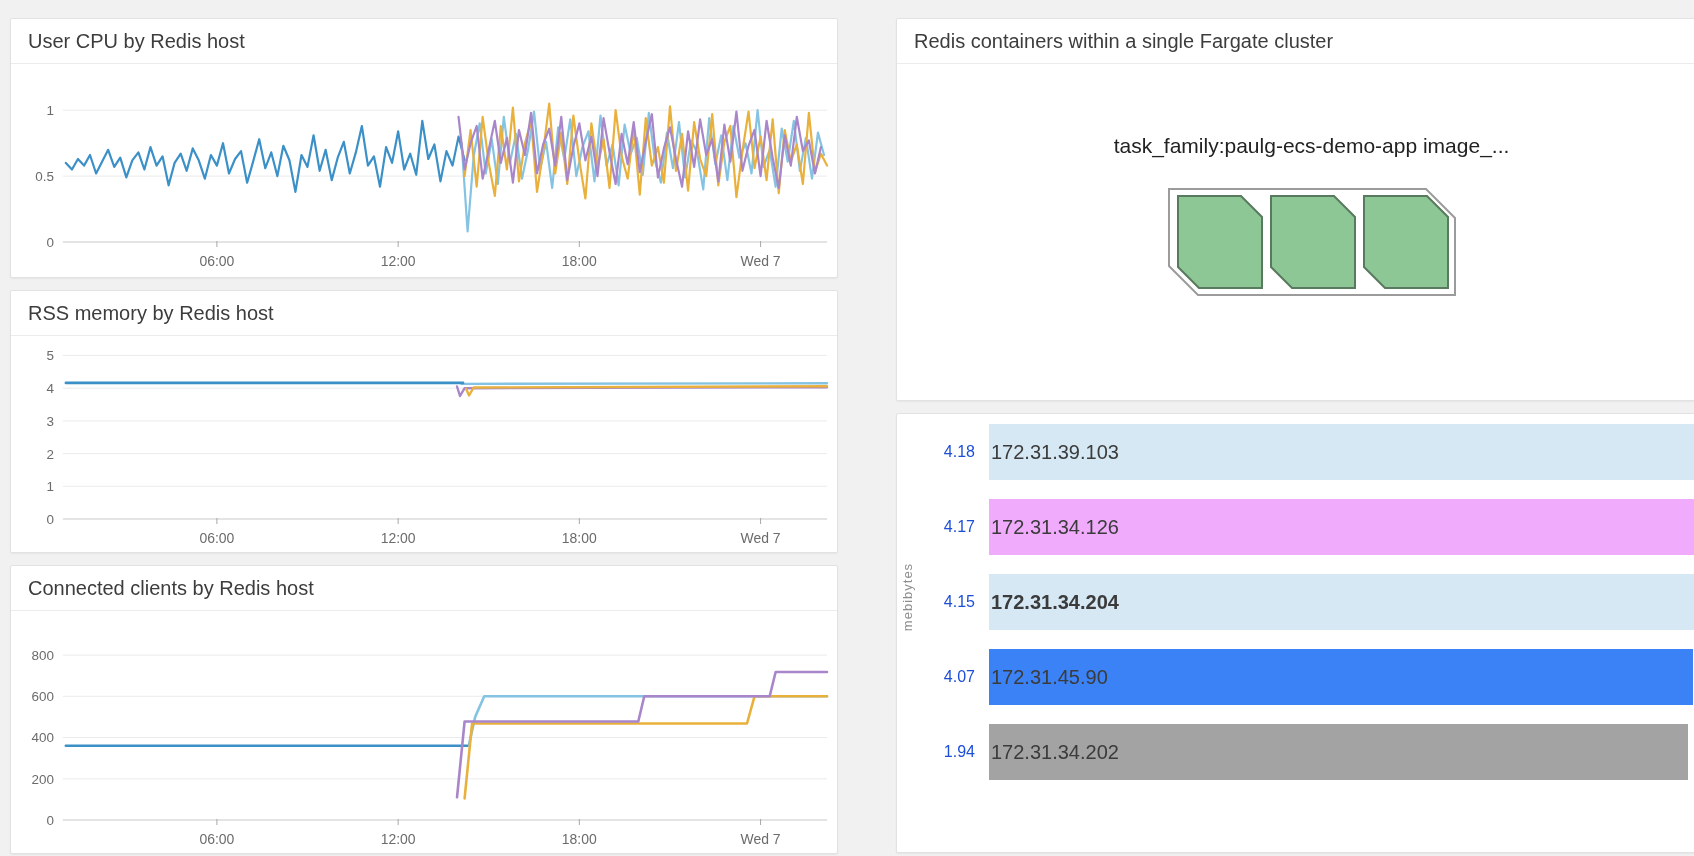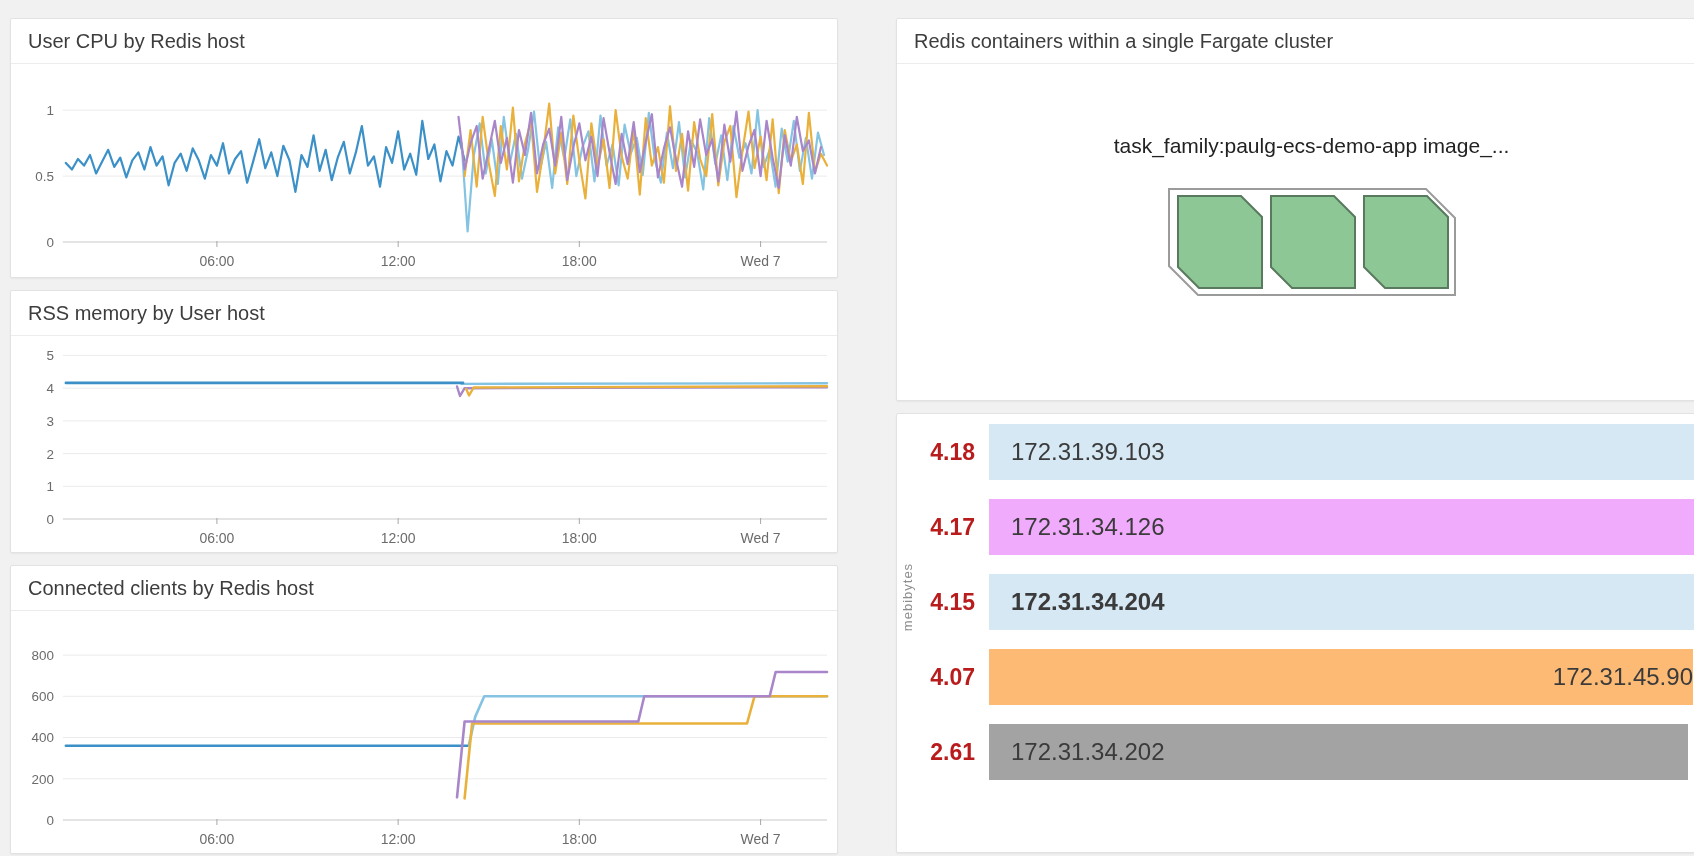--- a/index.html
+++ b/index.html
@@ -37,24 +37,24 @@
   .fargate-svg{margin-top:26px}
 
   
   .toplist-body{position:relative;padding:10px 14px 0 24px}
   .t-unit{
     position:absolute;left:3px;top:50%;
     writing-mode:vertical-rl;transform:translateY(-50%) rotate(180deg);
     font-size:13px;color:#8e8e8e;letter-spacing:1px;
   }
   .t-row{display:flex;align-items:center;margin-bottom:19px}
-  .t-val{flex:none;width:54px;text-align:right;font-weight:bold;font-size:23px;color:#b91c1c}
+  .t-val{flex:none;width:54px;text-align:right;font-weight:normal;font-size:16px;color:#1d4ed8}
   .t-barzone{flex:1;margin-left:14px}
   .t-bar{height:56px;display:flex;align-items:center}
-  .t-ip{font-size:24px;color:#3b3b3b;padding-left:22px;white-space:nowrap}
+  .t-ip{font-size:20px;color:#3b3b3b;padding-left:2px;white-space:nowrap}
   .scroll-hint{position:absolute;top:1px;right:4px;width:18px;height:3px;background:#e0e0e0;border-radius:2px}
 </style>
 </head>
 <body>
 
 <div>
 
   <div class="col col-left">
     <section class="panel p-cpu">
       <header class="panel-title">User CPU by Redis host</header>
@@ -74,21 +74,21 @@
           <line x1="751.4" x2="751.4" y1="177" y2="183" stroke="#a8a8a8" stroke-width="1"></line>
           <text x="751.4" y="202" text-anchor="middle" fill="#6b6b6b" font-size="14">Wed 7</text>
           <polyline points="55.0,98.9 61.1,105.5 67.1,95.0 73.2,101.6 79.2,91.0 85.3,109.5 91.4,97.6 97.4,85.8 103.5,102.9 109.5,93.7 115.6,113.4 121.6,96.3 127.7,88.4 133.7,105.5 139.8,83.1 145.9,101.6 151.9,92.3 158.0,121.3 164.0,98.9 170.1,89.7 176.1,106.8 182.2,84.4 188.2,96.3 194.3,114.7 200.4,91.0 206.4,101.6 212.5,79.2 218.5,109.5 224.6,95.0 230.6,87.1 236.7,118.7 242.7,97.6 248.8,75.2 254.9,104.2 260.9,88.4 267.0,112.1 273.0,81.8 279.1,96.3 285.1,127.9 291.2,91.0 297.2,102.9 303.3,71.3 309.4,106.8 315.4,85.8 321.5,116.1 327.5,93.7 333.6,77.8 339.6,109.5 345.7,88.4 351.7,62.0 357.8,101.6 363.8,92.3 369.9,122.7 376.0,83.1 382.0,98.9 388.1,67.3 394.1,105.5 400.2,89.7 406.2,110.8 412.3,56.8 418.3,95.0 424.4,80.5 430.5,117.4 436.5,87.1 442.6,101.6 448.6,72.6 454.7,96.3" fill="none" stroke="#3b90c8" stroke-width="2.2" stroke-linejoin="round" stroke-linecap="round"></polyline>
           <polyline points="451.7,79.2 457.7,167.5 463.8,92.3 469.8,59.4 475.9,109.5 481.9,75.2 488.0,120.0 494.0,52.8 500.1,98.9 506.2,69.9 512.2,114.7 518.3,85.8 524.3,47.5 530.4,105.5 536.4,77.8 542.5,124.0 548.5,63.3 554.6,95.0 560.6,55.4 566.7,112.1 572.8,83.1 578.8,67.3 584.9,117.4 590.9,51.5 597.0,101.6 603.0,80.5 609.1,121.3 615.1,60.7 621.2,89.7 627.3,73.9 633.3,110.8 639.4,48.9 645.4,96.3 651.5,118.7 657.5,68.6 663.6,104.2 669.6,58.1 675.7,113.4 681.8,76.5 687.8,88.4 693.9,125.3 699.9,54.1 706.0,100.2 712.0,71.3 718.1,116.1 724.1,62.0 730.2,93.7 736.3,79.2 742.3,109.5 748.4,46.2 754.4,102.9 760.5,85.8 766.5,122.7 772.6,64.7 778.6,97.6 784.7,56.8 790.8,106.8 796.8,73.9 802.9,114.7 808.9,68.6 815.0,91.0" fill="none" stroke="#85c3e2" stroke-width="2.2" stroke-linejoin="round" stroke-linecap="round"></polyline>
           <polyline points="454.7,112.1 460.7,66.0 466.8,122.7 472.8,52.8 478.9,98.9 485.0,131.9 491.0,62.0 497.1,105.5 503.1,43.6 509.2,117.4 515.2,79.2 521.3,56.8 527.3,127.9 533.4,88.4 539.5,39.6 545.5,109.5 551.6,68.6 557.6,120.0 563.7,51.5 569.7,96.3 575.8,134.5 581.8,59.4 587.9,102.9 594.0,75.2 600.0,124.0 606.1,46.2 612.1,92.3 618.2,114.7 624.2,64.7 630.3,130.6 636.3,54.1 642.4,101.6 648.5,83.1 654.5,118.7 660.6,42.3 666.6,106.8 672.7,69.9 678.7,126.6 684.8,58.1 690.8,95.0 696.9,112.1 702.9,50.2 709.0,121.3 715.1,77.8 721.1,62.0 727.2,133.2 733.2,87.1 739.3,47.5 745.3,104.2 751.4,72.6 757.4,116.1 763.5,55.4 769.6,129.2 775.6,66.0 781.7,97.6 787.7,80.5 793.8,120.0 799.8,48.9 805.9,108.2 811.9,89.7 818.0,101.6" fill="none" stroke="#e9b13c" stroke-width="2.2" stroke-linejoin="round" stroke-linecap="round"></polyline>
           <polyline points="448.6,52.8 454.7,105.5 460.7,79.2 466.8,62.0 472.8,114.7 478.9,85.8 485.0,56.8 491.0,98.9 497.1,73.9 503.1,118.7 509.2,66.0 515.2,91.0 521.3,48.9 527.3,109.5 533.4,80.5 539.5,64.7 545.5,101.6 551.6,52.8 557.6,116.1 563.7,83.1 569.7,59.4 575.8,96.3 581.8,72.6 587.9,112.1 594.0,54.1 600.0,88.4 606.1,120.0 612.1,69.9 618.2,100.2 624.2,58.1 630.3,108.2 636.3,77.8 642.4,50.2 648.5,113.4 654.5,84.4 660.6,63.3 666.6,95.0 672.7,122.7 678.7,67.3 684.8,102.9 690.8,55.4 696.9,91.0 702.9,75.2 709.0,117.4 715.1,60.7 721.1,97.6 727.2,47.5 733.2,106.8 739.3,81.8 745.3,66.0 751.4,112.1 757.4,56.8 763.5,93.7 769.6,124.0 775.6,71.3 781.7,101.6 787.7,52.8 793.8,87.1 799.8,76.5 805.9,109.5 811.9,83.1" fill="none" stroke="#a886c9" stroke-width="2.2" stroke-linejoin="round" stroke-linecap="round"></polyline>
         </svg>
     </section>
 
     <section class="panel p-rss">
-      <header class="panel-title">RSS memory by User host</header>
+      <header class="panel-title">RSS memory by Redis host</header>
       <svg class="chart" height="217" preserveAspectRatio="none" viewBox="0 0 828 217">
           <line x1="52" x2="818" y1="183.0" y2="183.0" stroke="#c9c9c9" stroke-width="1"></line>
           <text x="43" y="188.0" text-anchor="end" fill="#6b6b6b" font-size="13.5">0</text>
           <line x1="52" x2="818" y1="150.3" y2="150.3" stroke="#ebebeb" stroke-width="1"></line>
           <text x="43" y="155.3" text-anchor="end" fill="#6b6b6b" font-size="13.5">1</text>
           <line x1="52" x2="818" y1="117.6" y2="117.6" stroke="#ebebeb" stroke-width="1"></line>
           <text x="43" y="122.6" text-anchor="end" fill="#6b6b6b" font-size="13.5">2</text>
           <line x1="52" x2="818" y1="84.9" y2="84.9" stroke="#ebebeb" stroke-width="1"></line>
           <text x="43" y="89.9" text-anchor="end" fill="#6b6b6b" font-size="13.5">3</text>
           <line x1="52" x2="818" y1="52.2" y2="52.2" stroke="#ebebeb" stroke-width="1"></line>
@@ -178,27 +178,27 @@
               <div class="t-val">4.15</div>
               <div class="t-barzone">
                 <div class="t-bar" style="width: 99.28%; background: rgb(213, 232, 244); font-weight: bold;">
                   <span class="t-ip">172.31.34.204</span>
                 </div>
               </div>
             </div>
             <div class="t-row">
               <div class="t-val">4.07</div>
               <div class="t-barzone">
-                <div class="t-bar" style="width: 97.37%; background: #fdba74; justify-content: flex-end;">
+                <div class="t-bar" style="width: 97.37%; background: #3b82f6;">
                   <span class="t-ip">172.31.45.90</span>
                 </div>
               </div>
             </div>
             <div class="t-row">
-              <div class="t-val">2.61</div>
+              <div class="t-val">1.94</div>
               <div class="t-barzone">
                 <div class="t-bar" style="width: 96.65%; background: #a3a3a3;">
                   <span class="t-ip">172.31.34.202</span>
                 </div>
               </div>
             </div>
           </div>
       </div>
     </section>
   </div>

